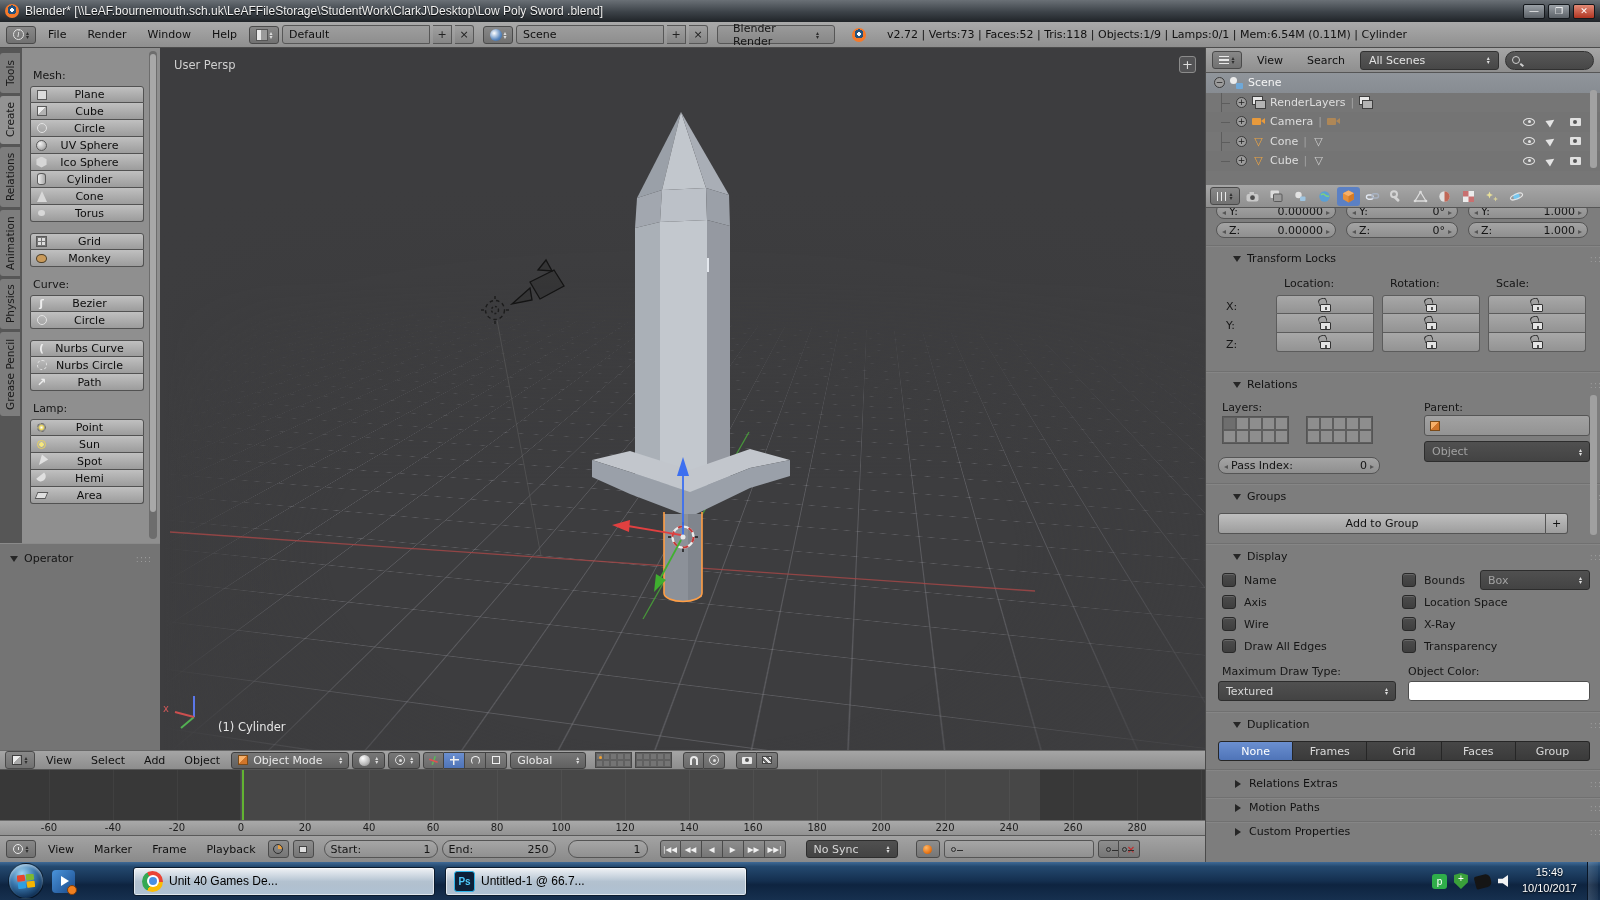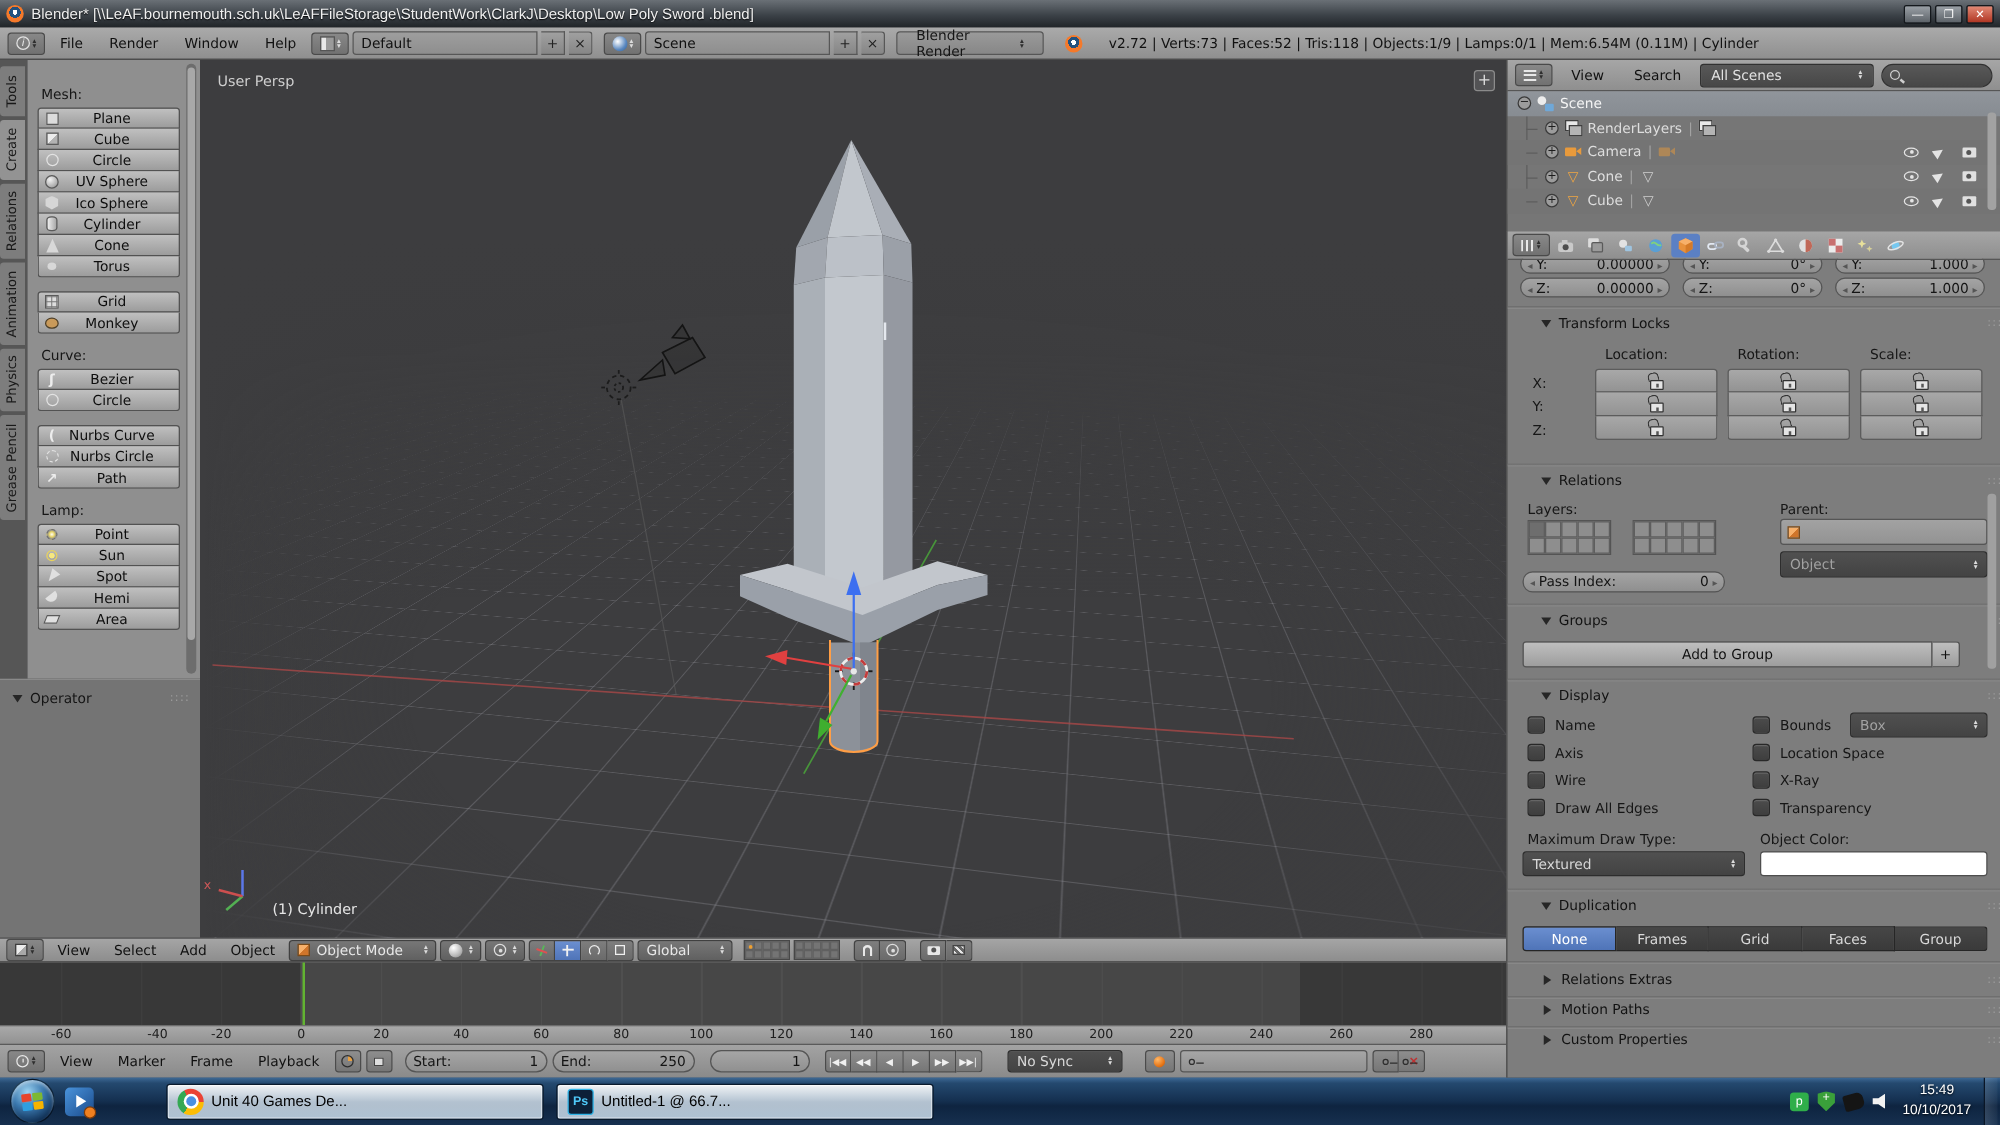--- a/index.html
+++ b/index.html
@@ -997,21 +997,21 @@
   <div class="pr-scroll"></div>
 </div>
 
 <div class="timeline">
   <div class="tl-track">
     <div class="tl-range"></div>
     <div class="tl-cur"></div>
   </div>
   <div class="tl-ruler">
     <span class="tl-num" style="left:27px">-60</span>
-    <span class="tl-num" style="left:104px">-40</span>
+    <span class="tl-num" style="left:91px">-40</span>
     <span class="tl-num" style="left:155px">-20</span>
     <span class="tl-num" style="left:219px">0</span>
     <span class="tl-num" style="left:283px">20</span>
     <span class="tl-num" style="left:347px">40</span>
     <span class="tl-num" style="left:411px">60</span>
     <span class="tl-num" style="left:475px">80</span>
     <span class="tl-num" style="left:539px">100</span>
     <span class="tl-num" style="left:603px">120</span>
     <span class="tl-num" style="left:667px">140</span>
     <span class="tl-num" style="left:731px">160</span>

